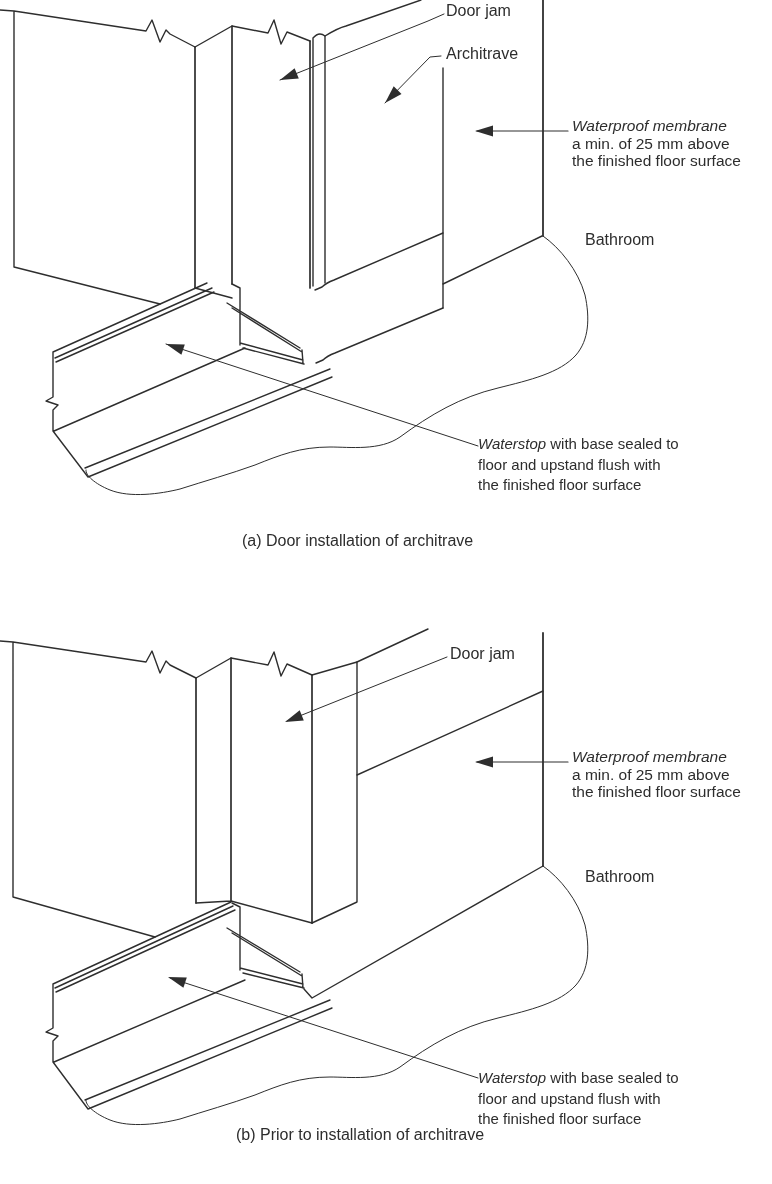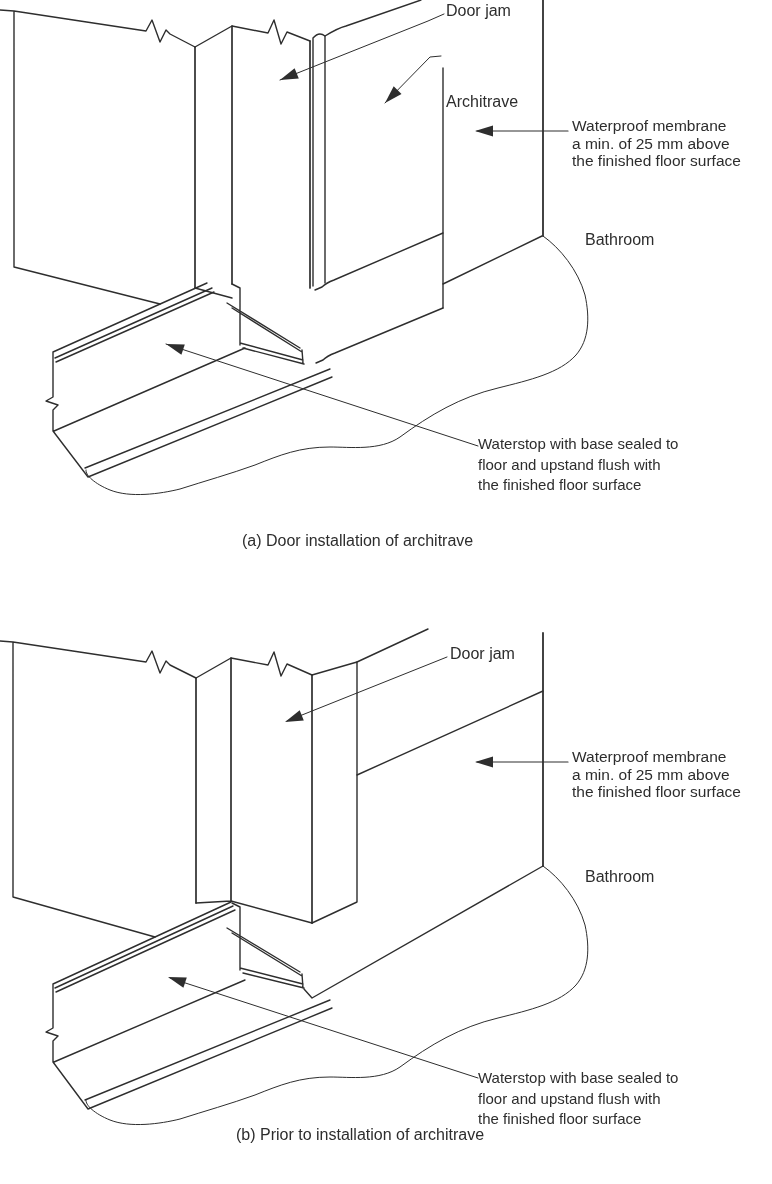--- a/index.html
+++ b/index.html
@@ -6,21 +6,21 @@
   #stage{
     position:relative;
     width:772px;height:1184px;
     background:#ffffff;
     font-family:"Liberation Sans", sans-serif;
     color:#2d2d2d;
     overflow:hidden;
   }
   #linework{position:absolute;left:0;top:0;}
   .lbl{position:absolute;white-space:nowrap;font-size:15.5px;line-height:17.5px;color:#2d2d2d;}
-  .lbl .em{}
+  .lbl .em{font-style:italic;}
   .multi{white-space:normal;width:220px;}
   .ws{line-height:20.5px;font-size:15px;width:260px;}
   .caption{position:absolute;font-size:16px;color:#2d2d2d;white-space:nowrap;}
 </style>
 </head>
 <body>
 
 <div id="stage">
 
   <svg id="linework" width="772" height="1184" viewBox="0 0 772 1184">
@@ -119,21 +119,21 @@
     </g>
     <g fill="#2e2e2e" stroke="none">
       <polygon points="285,722 299.7,710.2 303.8,720.4"></polygon>
       <polygon points="475,762 493,756.5 493,767.5"></polygon>
       <polygon points="168,977 186.8,977.4 183.4,987.8"></polygon>
     </g>
   </svg>
 
   <div class="lbl" style="left:446px;top:2px;font-size:16px;">Door jam</div>
 
-  <div class="lbl" style="left:446px;top:45px;font-size:16px;margin-top:48px;">Architrave</div>
+  <div class="lbl" style="left:446px;top:45px;font-size:16px;">Architrave</div>
 
   <div class="lbl multi" style="left:572px;top:117px;">
     <span class="em">Waterproof membrane</span><br>
     <span>a min. of 25 mm above</span><br>
     <span>the finished floor surface</span>
   </div>
 
   <div class="lbl" style="left:585px;top:231px;font-size:16px;">Bathroom</div>
 
   <div class="lbl multi ws" style="left:478px;top:434px;">

